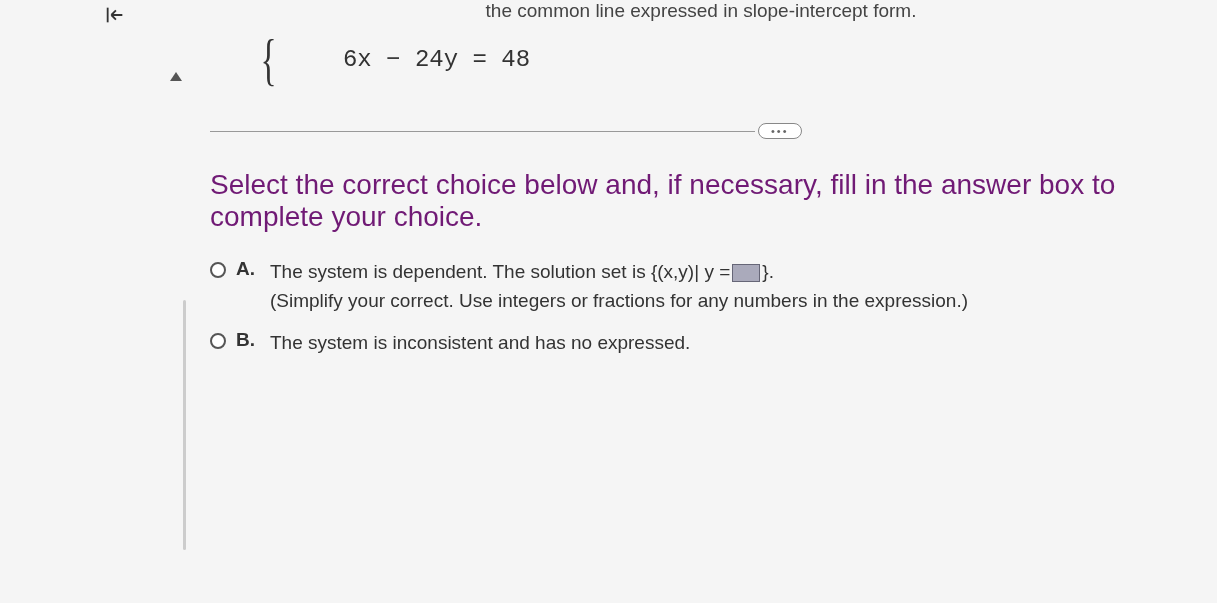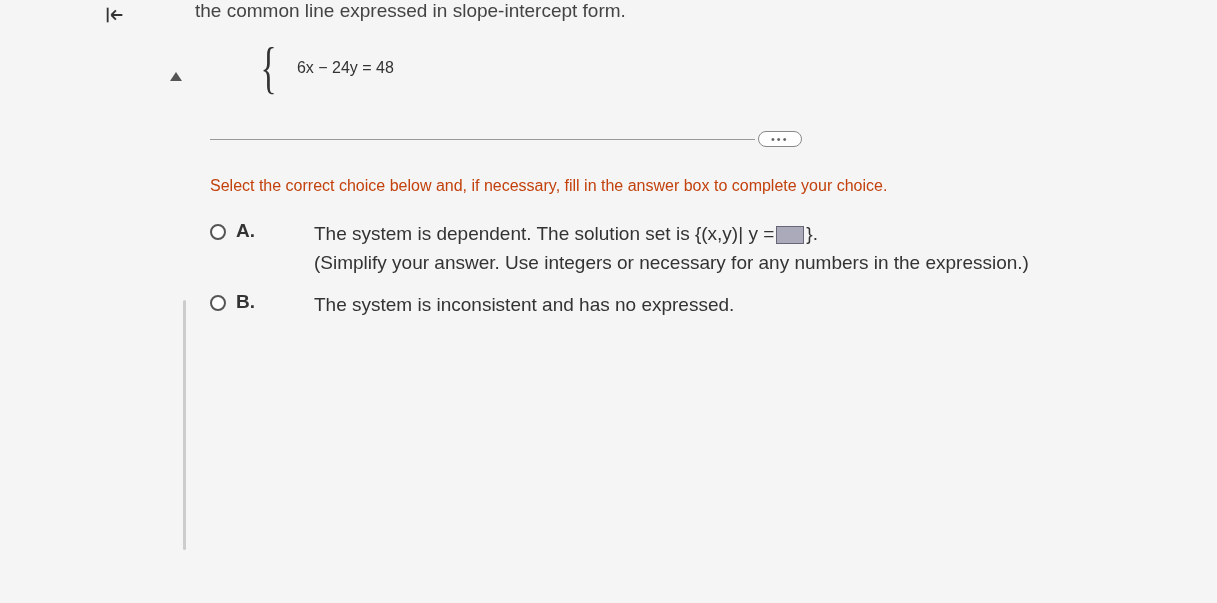--- a/index.html
+++ b/index.html
@@ -38,43 +38,45 @@
     .content {
       position: absolute;
       left: 195px;
       top: 0px;
       right: 0px;
       padding-right: 10px;
     }
     .question-text {
       font-size: 19px;
       color: #444;
-      margin-bottom: 18px;
+      margin-bottom: 10px;
       padding-left: 0;
+      text-align: center;
     }
     .equation-block {
       display: flex;
       align-items: center;
       margin-left: 60px;
       margin-bottom: 35px;
     }
     .brace {
       font-size: 56px;
       font-weight: 100;
       color: #333;
       line-height: 1;
       margin-right: 15px;
       font-family: 'Times New Roman', serif;
       transform: scaleX(0.6);
     }
     .equations {
-      font-size: 16px;
+      font-size: 24px;
       line-height: 1.9;
       color: #333;
-      font-family: Liberation Sans, sans-serif;
+      font-family: Liberation Mono, monospace;
+      margin-left: 46px;
     }
     .eq-line { white-space: nowrap; }
     .divider-row {
       display: flex;
       align-items: center;
       margin-bottom: 30px;
       padding-left: 15px;
     }
     .divider-line {
       height: 1px;
@@ -86,22 +88,22 @@
       border-radius: 10px;
       padding: 1px 12px;
       font-size: 11px;
       color: #666;
       letter-spacing: 2px;
       cursor: pointer;
       margin-left: 3px;
       background: #fff;
     }
     .instruction {
-      font-size: 16px;
-      color: #c2410c;
+      font-size: 28px;
+      color: #701a75;
       margin-bottom: 25px;
       padding-left: 15px;
     }
     .choices {
       padding-left: 15px;
     }
     .choice-row {
       display: flex;
       align-items: flex-start;
       margin-bottom: 14px;
@@ -122,21 +124,20 @@
       font-weight: bold;
       color: #333;
       margin-right: 12px;
       flex-shrink: 0;
       min-width: 22px;
     }
     .choice-body {
       font-size: 19px;
       color: #333;
       line-height: 1.5;
-      margin-left: 44px;
     }
     .answer-box {
       display: inline-block;
       width: 28px;
       height: 18px;
       background: #aab;
       border: 1px solid #667;
       vertical-align: middle;
       margin: 0 2px;
     }
@@ -182,21 +183,21 @@
   <div class="instruction">Select the correct choice below and, if necessary, fill in the answer box to complete your choice.</div>
 
   <div class="choices">
 
     <div class="choice-row">
       <div class="radio"></div>
       <div class="choice-letter">A.</div>
       <div class="choice-body">
         <span>The system is dependent. The solution set is </span><span>{(x,y)| y =</span><span class="answer-box"></span><span>}.</span>
         <br>
-        <span>(Simplify your answer. Use integers or necessary for any numbers in the expression.)</span>
+        <span>(Simplify your correct. Use integers or fractions for any numbers in the expression.)</span>
       </div>
     </div>
 
     <div class="choice-row">
       <div class="radio"></div>
       <div class="choice-letter">B.</div>
       <div class="choice-body">
         <span>The system is inconsistent and has no expressed.</span>
       </div>
     </div>

